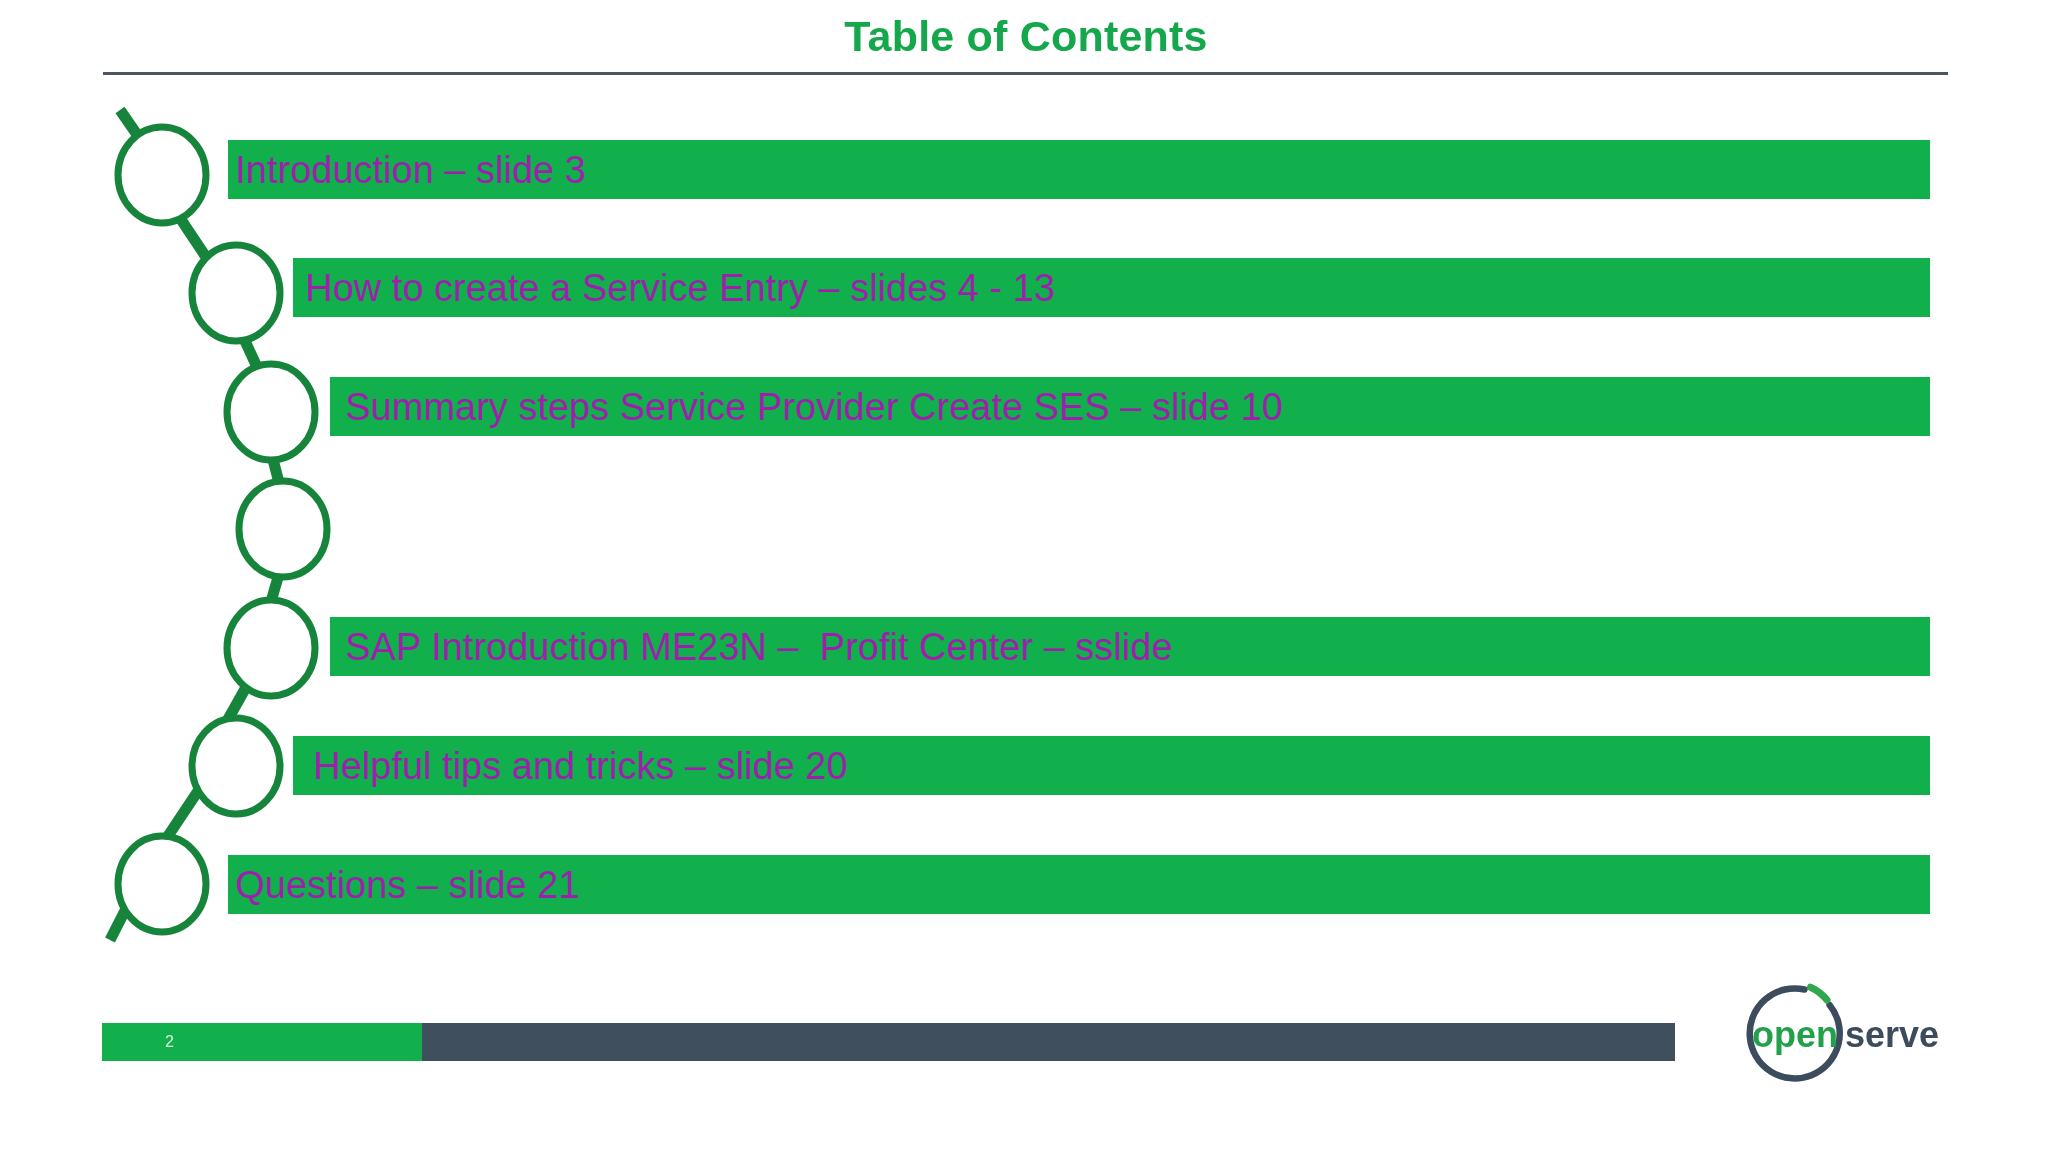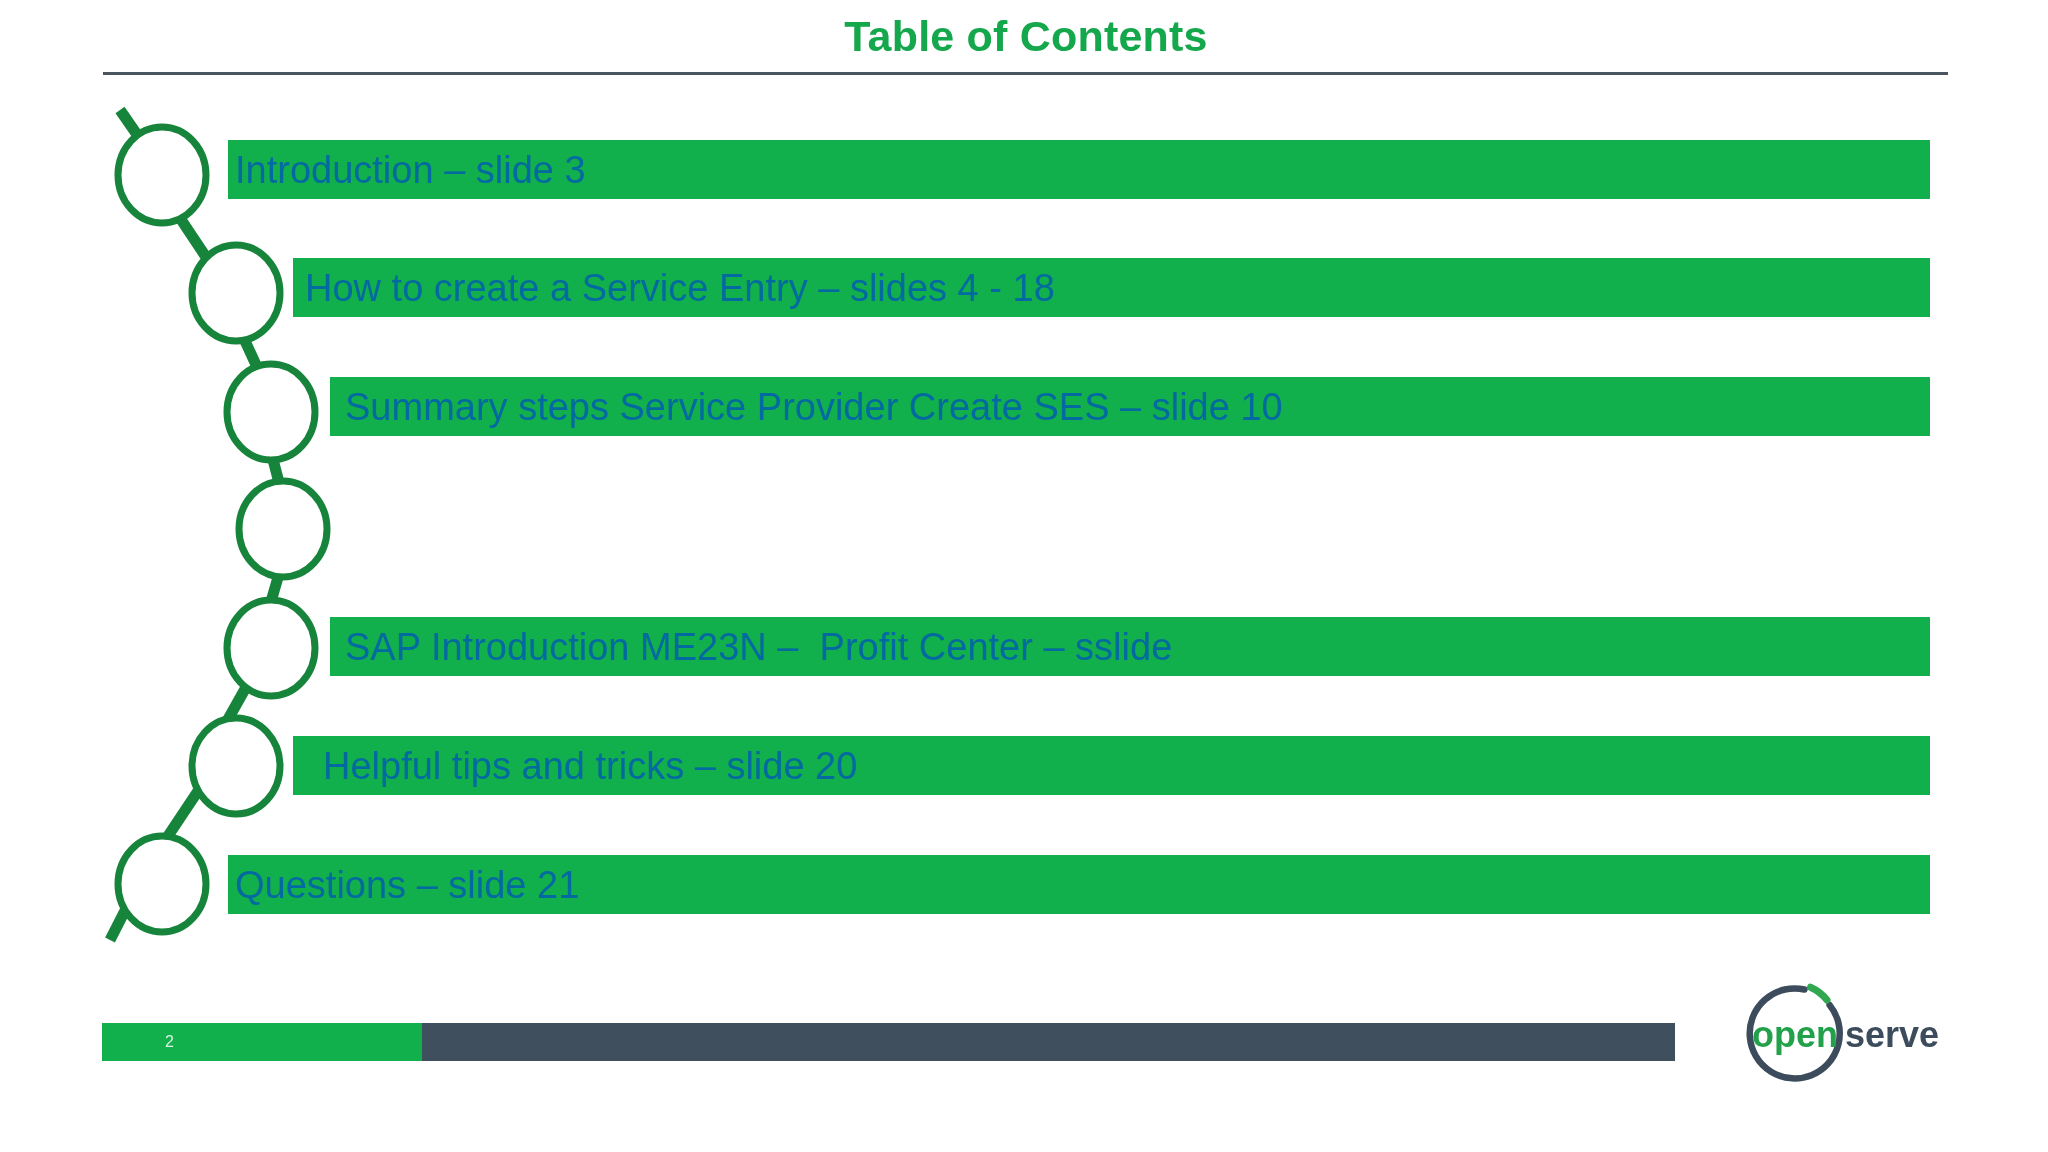--- a/index.html
+++ b/index.html
@@ -66,21 +66,21 @@
     left: 0;
     top: 0;
     height: 59px;
     right: 0;
     background: #12B04C;
   }
   .toc-label {
     position: absolute;
     top: 50%;
     transform: translateY(-50%);
-    color: #0369a1;
+    color: #a21caf;
     font-family: "Liberation Sans", sans-serif;
     font-weight: normal;
     font-size: 38px;
     line-height: 1;
     white-space: pre;
   }
 
   
   .row-0 { top: 140px; left: 228px; }
   .row-1 { top: 258px; left: 293px; }
@@ -90,21 +90,21 @@
   .row-5 { top: 736px; left: 293px; }
   .row-6 { top: 855px; left: 228px; }
 
   .row-0, .row-1, .row-2, .row-3, .row-4, .row-5, .row-6 { right: 118px; }
 
   .row-0 .toc-label { left: 7px; }
   .row-1 .toc-label { left: 12px; }
   .row-2 .toc-label { left: 15px; }
   .row-3 .toc-label { left: 11px; }
   .row-4 .toc-label { left: 15px; }
-  .row-5 .toc-label { left: 30px; }
+  .row-5 .toc-label { left: 20px; }
   .row-6 .toc-label { left: 7px; }
 
   
   .footer-progress {
     position: absolute;
     left: 102px;
     top: 1023px;
     width: 1573px;
     height: 38px;
     display: flex;
@@ -173,21 +173,21 @@
 
 <div class="toc-list">
 
   <div class="toc-row row-0">
     <div class="toc-bar"></div>
     <div class="toc-label">Introduction – slide 3</div>
   </div>
 
   <div class="toc-row row-1">
     <div class="toc-bar"></div>
-    <div class="toc-label">How to create a Service Entry – slides 4 - 18</div>
+    <div class="toc-label">How to create a Service Entry – slides 4 - 13</div>
   </div>
 
   <div class="toc-row row-2">
     <div class="toc-bar"></div>
     <div class="toc-label">Summary steps Service Provider Create SES – slide 10</div>
   </div>
 
 
   <div class="toc-row row-4">
     <div class="toc-bar"></div>

